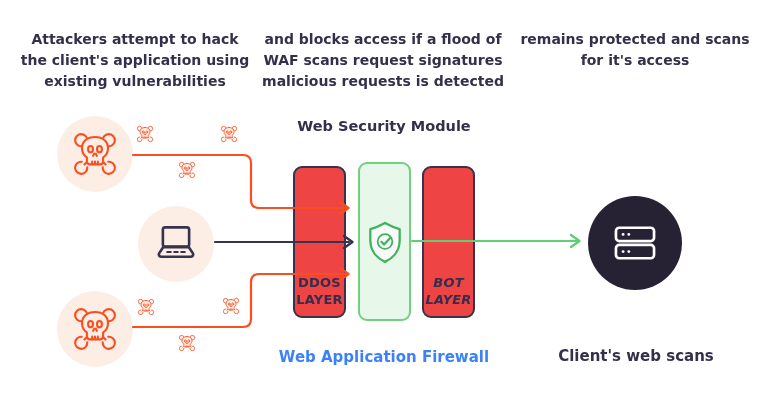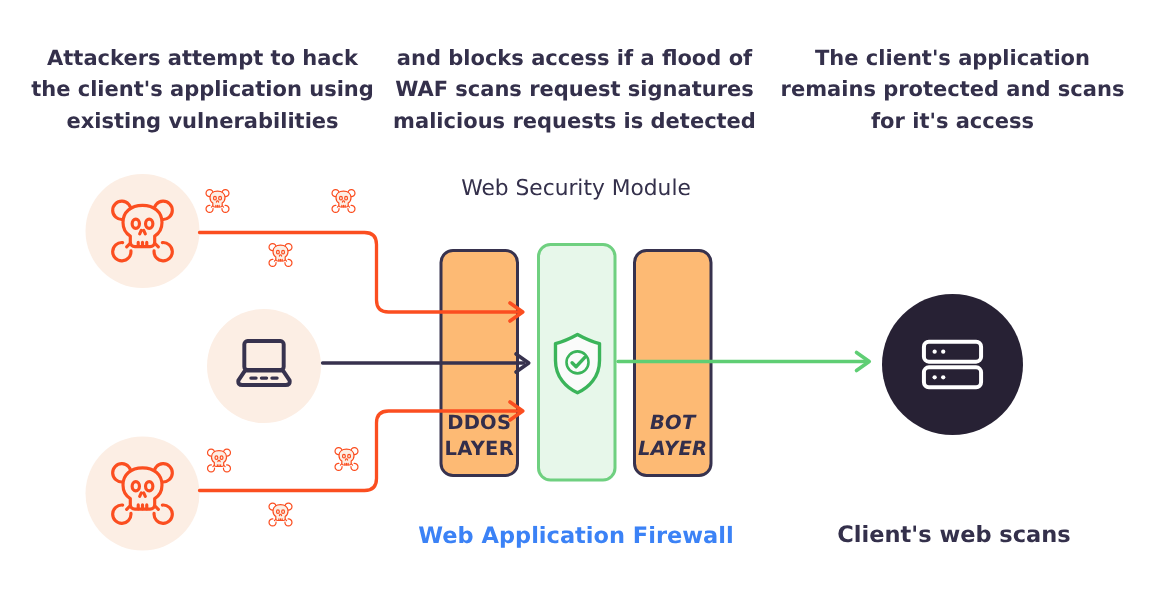--- a/index.html
+++ b/index.html
@@ -9,42 +9,42 @@
   }
   
   .hdr{position:absolute;top:29px;transform:translateX(-50%);text-align:center;
        font-size:14px;font-weight:600;line-height:1.5;color:#34304B;}
   .hdr .hline{display:block;white-space:nowrap;}
   .hdr-attackers{left:135px;}
   .hdr-waf{left:383px;}
   .hdr-client{left:635px;}
   
   .wsm-title{position:absolute;left:384px;top:118px;transform:translateX(-50%);
-       font-size:14.5px;font-weight:400;white-space:nowrap;color:#34304B;}
+       font-size:14.5px;font-weight:700;white-space:nowrap;color:#34304B;}
   .waf-caption{position:absolute;left:384px;top:348px;transform:translateX(-50%);
        font-size:15px;font-weight:600;white-space:nowrap;color:#3b82f6;}
   .server-label{position:absolute;left:636px;top:347px;transform:translateX(-50%);
        font-size:15px;font-weight:600;white-space:nowrap;color:#34304B;}
   
   .bubble{position:absolute;border-radius:50%;display:flex;align-items:center;justify-content:center;}
   .peach{background:#FCEEE4;width:76px;height:76px;}
   .attacker-top{left:57px;top:116px;}
   .laptop-bubble{left:138px;top:206px;}
   .attacker-bottom{left:57px;top:291px;}
   .server-circle{left:588px;top:196px;width:94px;height:94px;background:#272134;}
   .skull-lg{width:52px;height:52px;}
   .skull-sm{position:absolute;width:20px;height:20px;z-index:2;}
   .laptop-svg{width:56px;height:56px;}
   .server-svg{width:46px;height:40px;}
   
   .sk1{left:135px;top:124px;} .sk2{left:219px;top:124px;} .sk3{left:177px;top:160px;}
   .sk4{left:136px;top:297px;} .sk5{left:221px;top:296px;} .sk6{left:177px;top:333px;}
   
   .layer-box{position:absolute;box-sizing:border-box;border-radius:9px;z-index:1;}
-  .gray-box{background:#fdba74;border:2.5px solid #37324E;width:53px;height:152px;top:166px;}
+  .gray-box{background:#ef4444;border:2.5px solid #37324E;width:53px;height:152px;top:166px;}
   .ddos-box{left:293px;}
   .bot-box{left:422px;font-style:italic;}
   .shield-box{left:358px;top:162px;width:53px;height:159px;background:#E7F7EA;
       border:2px solid #6FD080;display:flex;align-items:center;justify-content:center;}
   .layer-label{position:absolute;bottom:7px;left:0;width:100%;text-align:center;
       font-size:13px;font-weight:700;line-height:1.3;letter-spacing:0.2px;color:#332E4B;}
   .layer-label span{display:block;}
   .shield-svg{width:38px;height:46px;}
   
   .connectors{position:absolute;left:0;top:0;z-index:5;pointer-events:none;}
@@ -98,21 +98,20 @@
     <span class="hline">Attackers attempt to hack</span>
     <span class="hline">the client's application using</span>
     <span class="hline">existing vulnerabilities</span>
   </div>
   <div class="hdr hdr-waf">
     <span class="hline">and blocks access if a flood of</span>
     <span class="hline">WAF scans request signatures</span>
     <span class="hline">malicious requests is detected</span>
   </div>
   <div class="hdr hdr-client">
-    <span class="hline">The client's application</span>
     <span class="hline">remains protected and scans</span>
     <span class="hline">for it's access</span>
   </div>
 
   <div class="wsm-title">Web Security Module</div>
 
   <div class="bubble peach attacker-top">
     <svg class="skull-lg" viewBox="0 0 64 64">
         <use href="#sym-skull"></use>
       </svg>

